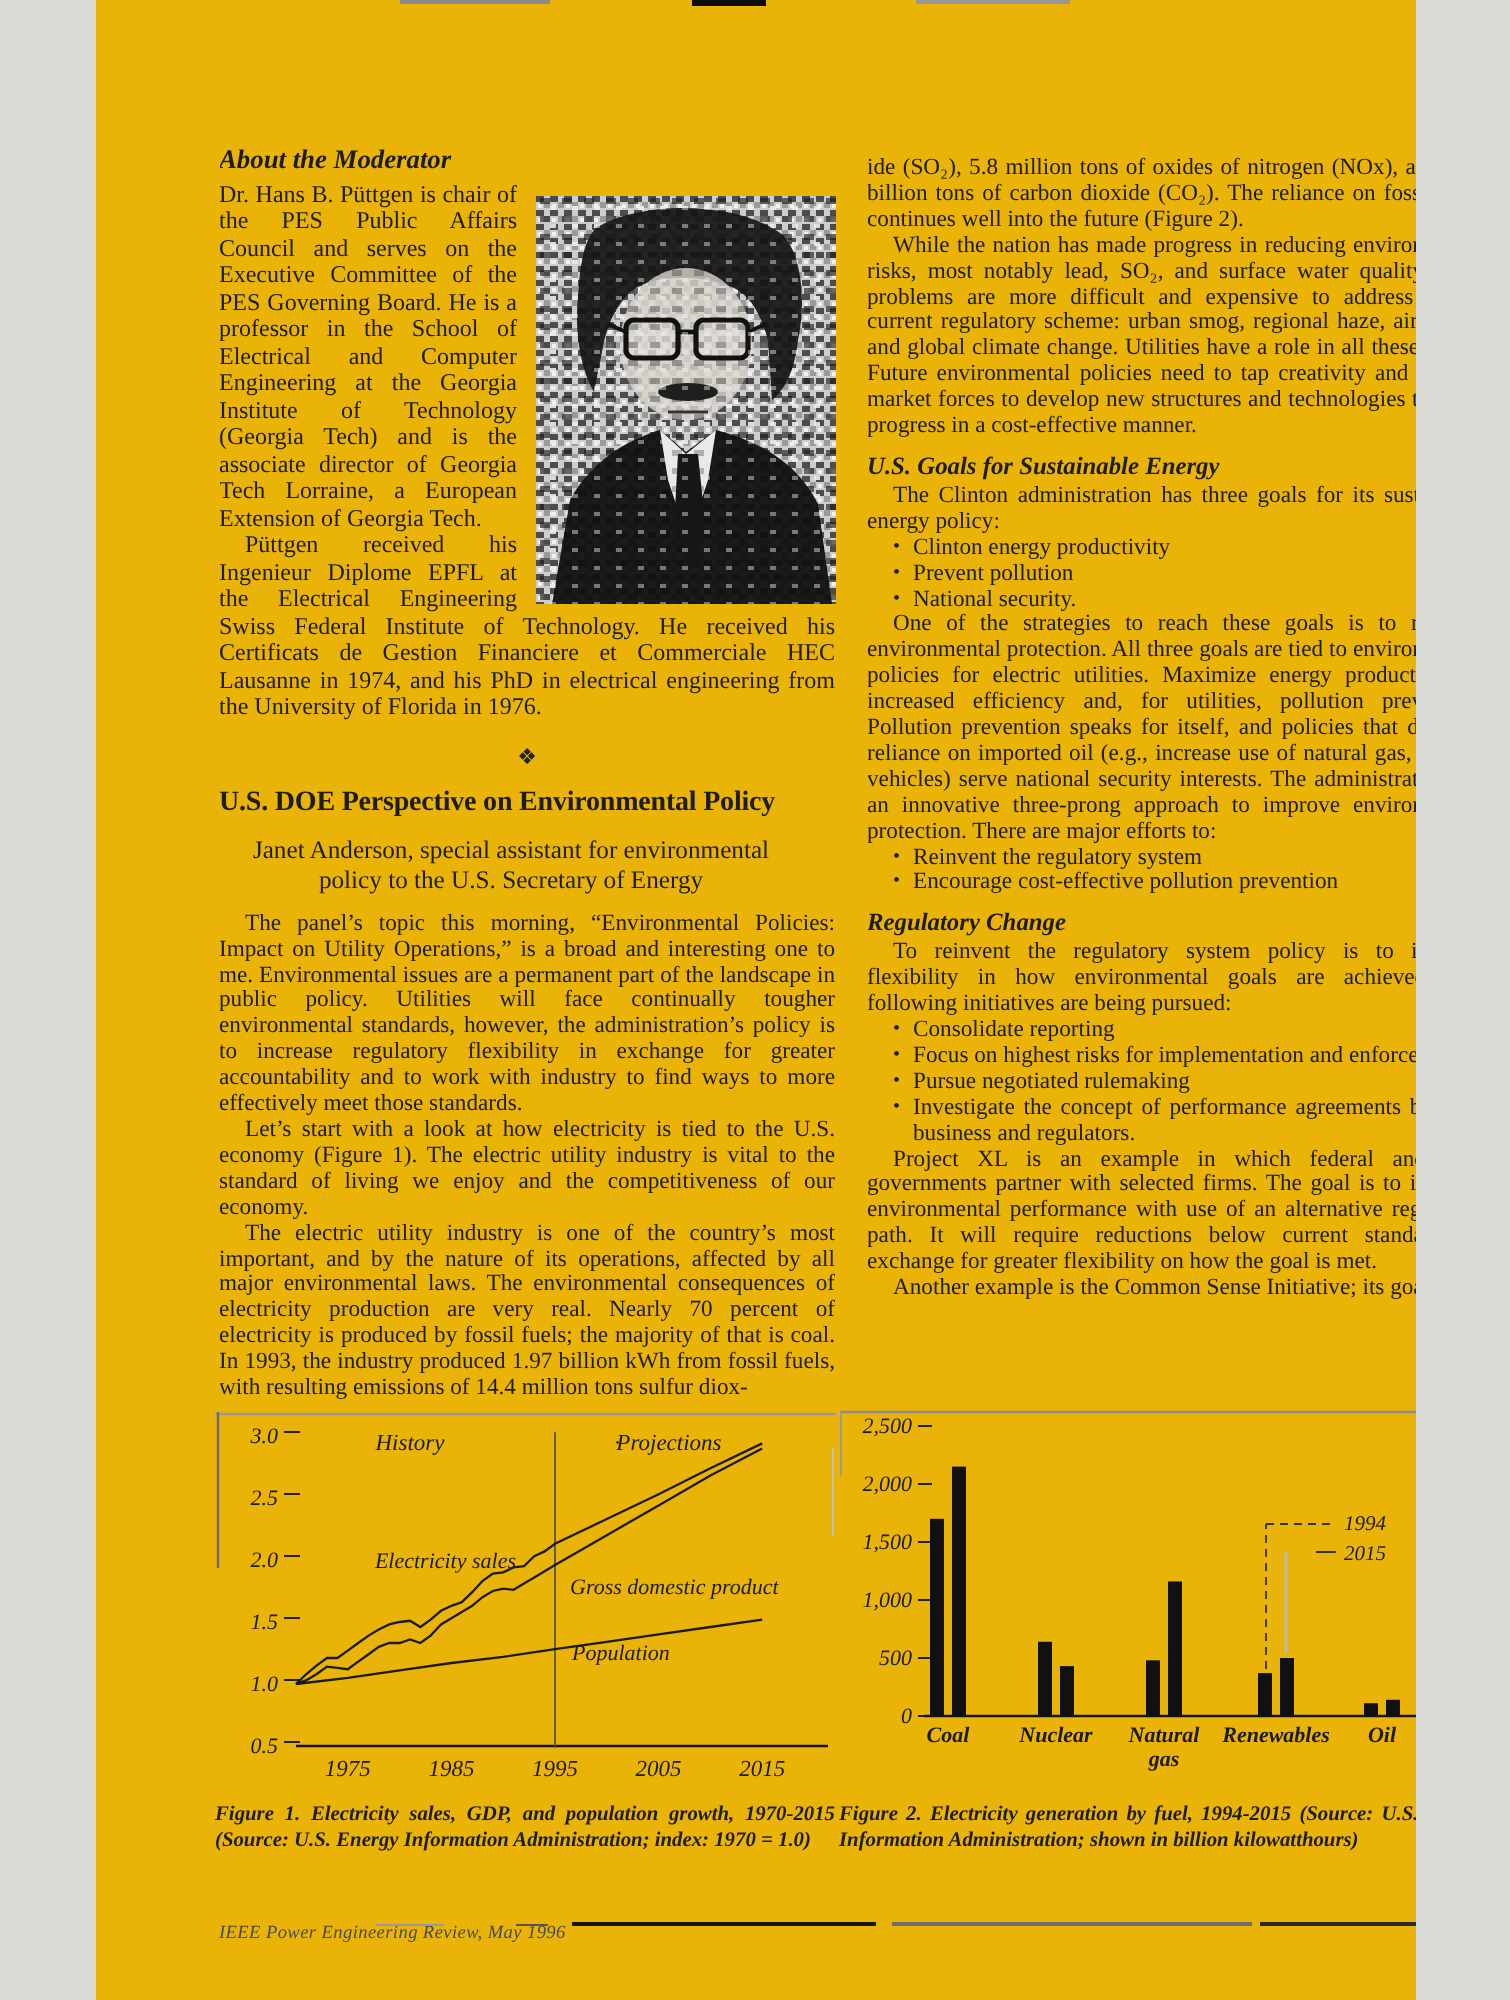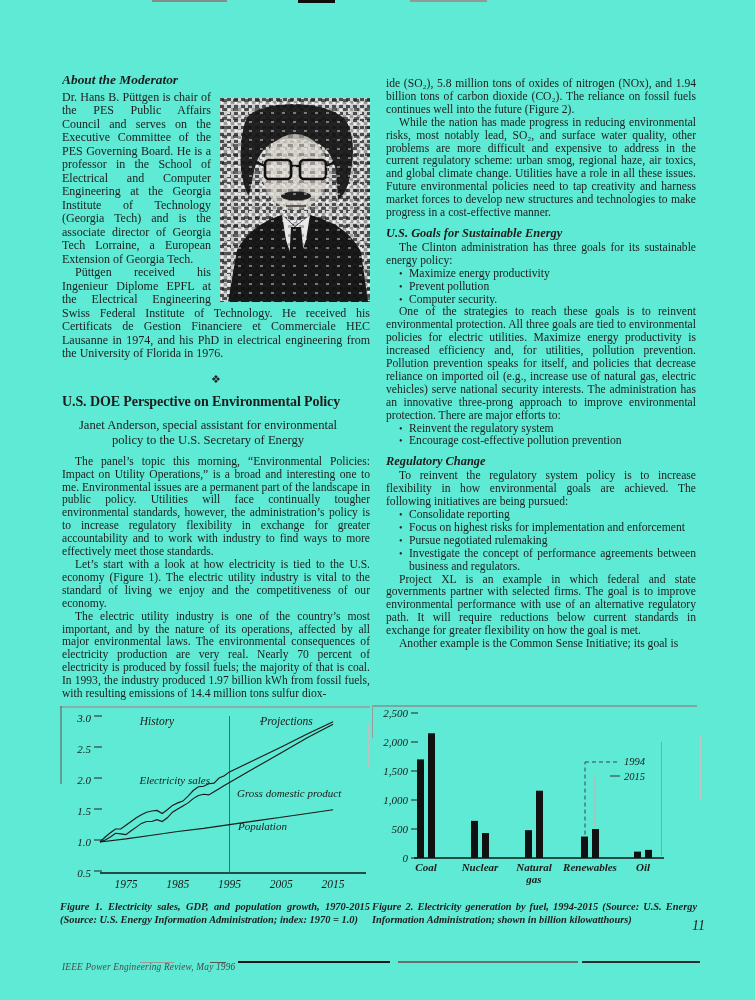--- a/index.html
+++ b/index.html
@@ -1,16 +1,16 @@
 <!DOCTYPE html>
 <html><head>
 <meta charset="utf-8">
 <style>
   html,body{margin:0;padding:0;background:#d9d9d6;}
-  .page{position:relative;width:755px;height:1000px;margin:0 auto;background:#5eead4;
+  .page{position:relative;width:660px;height:1000px;margin:0 auto;background:#eab308;
         font-family:"Liberation Serif",serif;color:#1d1d1d;overflow:hidden;}
   
   .artifact{position:absolute;}
   
   .col{position:absolute;text-align:justify;font-size:11.6px;line-height:12.9px;}
   .col-left{left:62px;top:74px;width:308px;height:634px;overflow:hidden;}
   .col-right{left:386px;top:78px;width:310px;height:624px;overflow:hidden;}
   p{margin:0;text-indent:13px;}
   p.noindent{text-indent:0;}
   .bio-head{font-style:italic;font-weight:bold;font-size:13.4px;margin:0 0 4px 0;text-align:left;text-indent:0;}
@@ -93,23 +93,23 @@
     <p>The electric utility industry is one of the country’s most important, and by the nature of its operations, affected by all major environmental laws. The environmental consequences of electricity production are very real. Nearly 70 percent of electricity is produced by fossil fuels; the majority of that is coal. In 1993, the industry produced 1.97 billion kWh from fossil fuels, with resulting emissions of 14.4 million tons sulfur diox-</p>
   </div>
 
   <div class="col col-right">
     <p class="noindent">ide (SO₂), 5.8 million tons of oxides of nitrogen (NOx), and 1.94 billion tons of carbon dioxide (CO₂). The reliance on fossil fuels continues well into the future (Figure 2).</p>
     <p>While the nation has made progress in reducing environmental risks, most notably lead, SO₂, and surface water quality, other problems are more difficult and expensive to address in the current regulatory scheme: urban smog, regional haze, air toxics, and global climate change. Utilities have a role in all these issues. Future environmental policies need to tap creativity and harness market forces to develop new structures and technologies to make progress in a cost-effective manner.</p>
 
     <div class="subhead">U.S. Goals for Sustainable Energy</div>
     <p>The Clinton administration has three goals for its sustainable energy policy:</p>
     <ul class="bullets">
-      <li>Maximize energy productivity</li>
+      <li>Clinton energy productivity</li>
       <li>Prevent pollution</li>
-      <li>Computer security.</li>
+      <li>National security.</li>
     </ul>
     <p>One of the strategies to reach these goals is to reinvent environmental protection. All three goals are tied to environmental policies for electric utilities. Maximize energy productivity is increased efficiency and, for utilities, pollution prevention. Pollution prevention speaks for itself, and policies that decrease reliance on imported oil (e.g., increase use of natural gas, electric vehicles) serve national security interests. The administration has an innovative three-prong approach to improve environmental protection. There are major efforts to:</p>
     <ul class="bullets">
       <li>Reinvent the regulatory system</li>
       <li>Encourage cost-effective pollution prevention</li>
     </ul>
 
     <div class="subhead">Regulatory Change</div>
     <p>To reinvent the regulatory system policy is to increase flexibility in how environmental goals are achieved. The following initiatives are being pursued:</p>
     <ul class="bullets">

